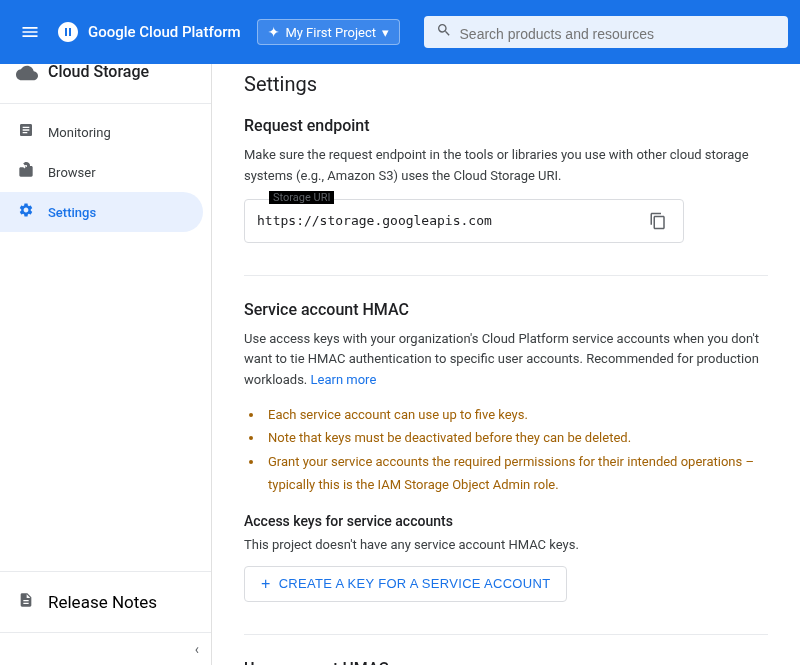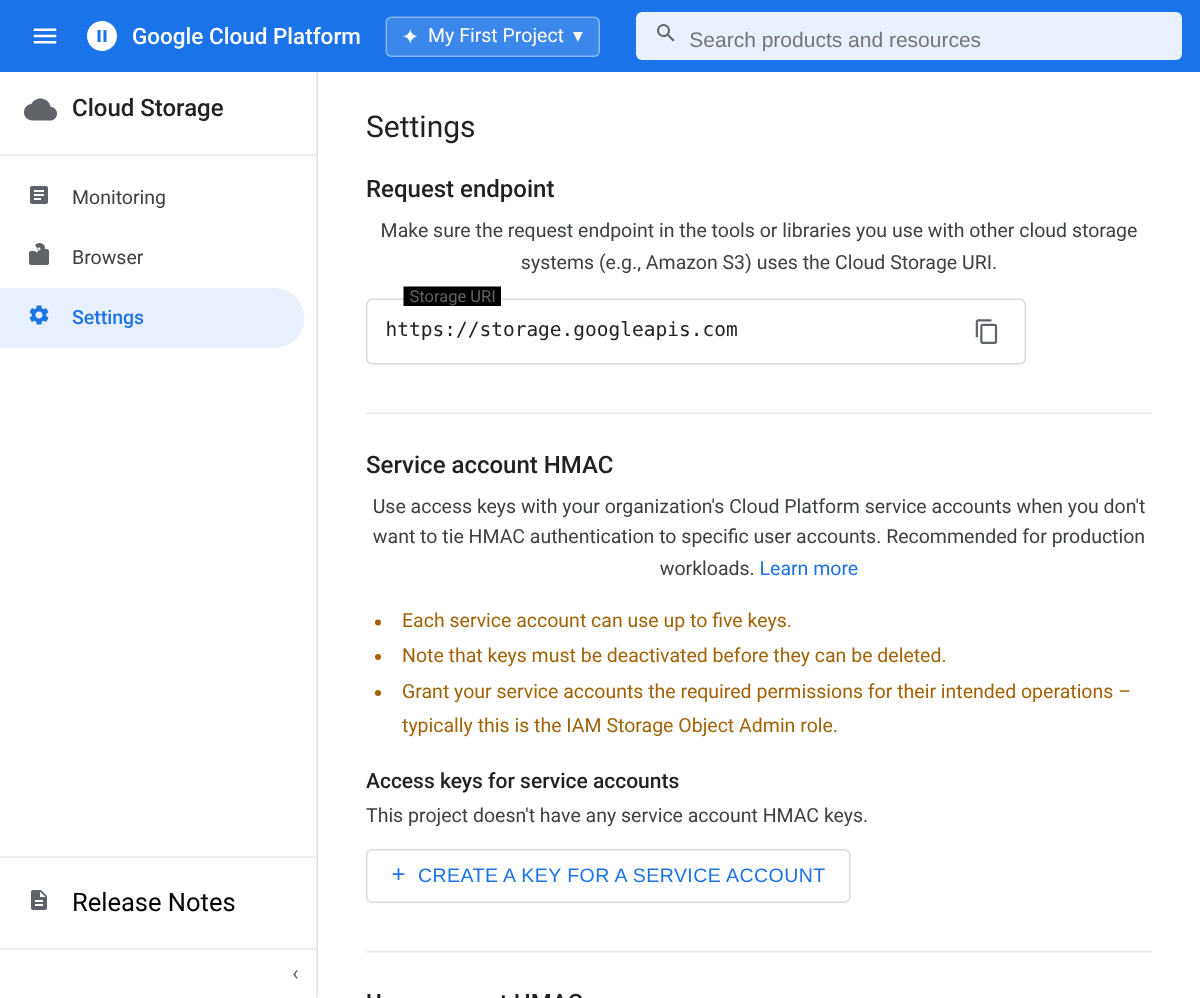--- a/index.html
+++ b/index.html
@@ -3,21 +3,21 @@
   <meta charset="utf-8">
   <style>
     * { box-sizing: border-box; margin: 0; padding: 0; }
     body { font-family: 'Roboto', Arial, sans-serif; font-size: 14px; color: #202124; background: #fff; }
 
     
     .top-bar {
       display: flex;
       align-items: center;
       background: #1a73e8;
-      height: 48px;
+      height: 64px;
       padding: 0 12px;
       gap: 8px;
       position: fixed;
       top: 0; left: 0; right: 0;
       z-index: 100;
     }
     .top-bar-hamburger {
       color: #fff;
       font-size: 20px;
       cursor: pointer;
@@ -171,21 +171,20 @@
       font-weight: 500;
       color: #202124;
       margin-bottom: 10px;
     }
     .section-desc {
       font-size: 13px;
       color: #3c4043;
       line-height: 1.6;
       margin-bottom: 12px;
       max-width: 620px;
-      text-align: center;
     }
     .learn-more {
       color: #1a73e8;
       text-decoration: none;
       cursor: pointer;
     }
 
     
     .uri-box {
       border: 1px solid #dadce0;

